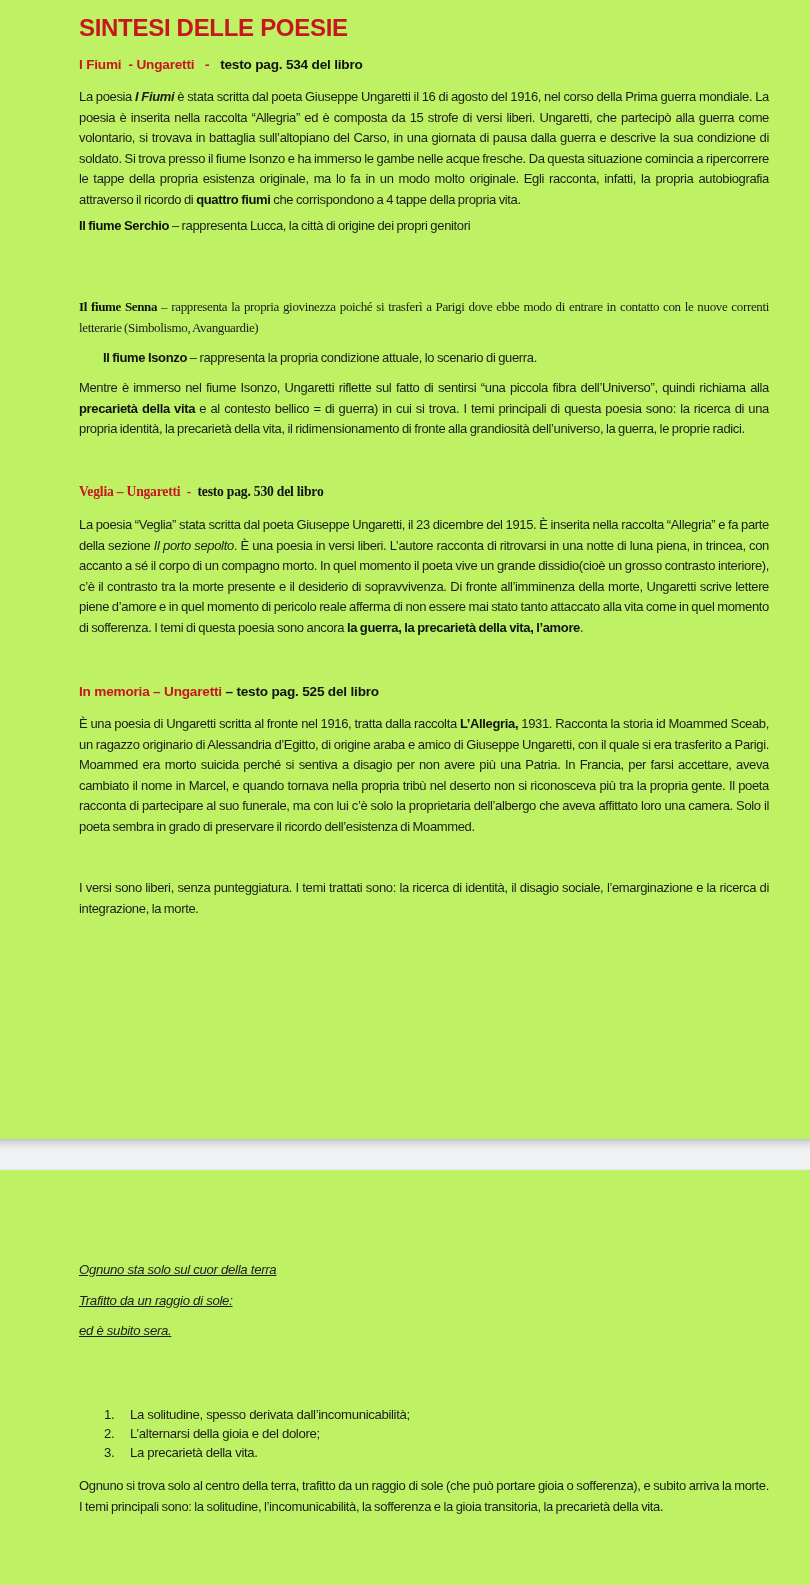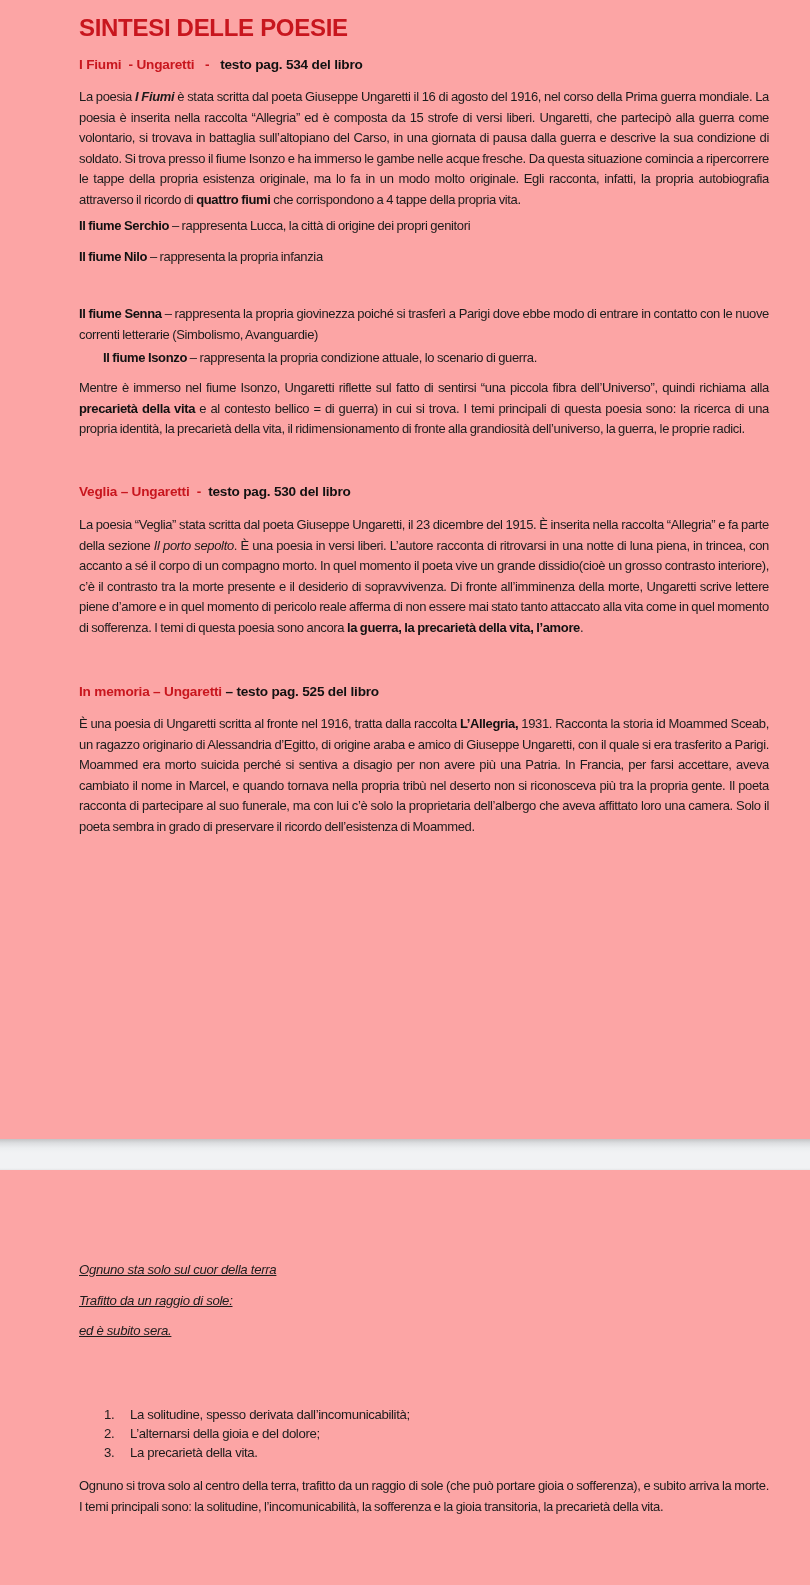--- a/index.html
+++ b/index.html
@@ -12,21 +12,21 @@
       height: 1585px;
       overflow: hidden;
       position: relative;
       font-family: "Liberation Sans", sans-serif;
       color: #1b1b1b;
     }
     .page {
       position: absolute;
       left: 0;
       width: 810px;
-      background: #fca5a5;
+      background: #bef264;
     }
     .page-1 { top: 0; height: 1139px; }
     .page-2 { top: 1170px; height: 415px; }
     .page-gap {
       position: absolute;
       left: 0;
       top: 1139px;
       width: 810px;
       height: 31px;
       background: linear-gradient(to bottom, #c3c4c6 0px, #dcdde0 4px, #eceef0 9px, #f1f2f4 14px, #f1f2f4 29px, #e6e7e9 31px);
@@ -97,36 +97,36 @@
 <div class="page page-1">
 
   <h1 class="title">SINTESI DELLE POESIE</h1>
 
   <h2 class="heading" style="top:57px;"><span class="red">I Fiumi  - Ungaretti</span><span class="red">   -   </span><span class="dark">testo pag. 534 del libro</span></h2>
 
   <p class="para" style="top:87px;"><span>La poesia </span><span class="bi">I Fiumi</span><span> è stata scritta dal poeta Giuseppe Ungaretti il 16 di agosto del 1916, nel corso della Prima guerra mondiale. La poesia è inserita nella raccolta “Allegria” ed è composta da 15 strofe di versi liberi. Ungaretti, che partecipò alla guerra come volontario, si trovava in battaglia sull’altopiano del Carso, in una giornata di pausa dalla guerra e descrive la sua condizione di soldato. Si trova presso il fiume Isonzo e ha immerso le gambe nelle acque fresche. Da questa situazione comincia a ripercorrere le tappe della propria esistenza originale, ma lo fa in un modo molto originale. Egli racconta, infatti, la propria autobiografia attraverso il ricordo di </span><b>quattro fiumi</b><span> che corrispondono a 4 tappe della propria vita.</span></p>
 
   <p class="para" style="top:216px;"><b>Il fiume Serchio</b><span> – rappresenta Lucca, la città di origine dei propri genitori</span></p>
 
-  <p class="para" style="top:247px;"><b>Il fiume Nilo</b><span> – rappresenta la propria infanzia</span></p>
 
-  <p class="para" style="top:304px;"><b>Il fiume Senna</b><span> – rappresenta la propria giovinezza poiché si trasferì a Parigi dove ebbe modo di entrare in contatto con le nuove correnti letterarie (Simbolismo, Avanguardie)</span></p>
+  <p class="para" style="top:297px;font-family:Liberation Serif, serif;"><b>Il fiume Senna</b><span> – rappresenta la propria giovinezza poiché si trasferì a Parigi dove ebbe modo di entrare in contatto con le nuove correnti letterarie (Simbolismo, Avanguardie)</span></p>
 
   <p class="para" style="top:348px;padding-left:24px;"><b>Il fiume Isonzo</b><span> – rappresenta la propria condizione attuale, lo scenario di guerra.</span></p>
 
   <p class="para" style="top:378px;"><span>Mentre è immerso nel fiume Isonzo, Ungaretti riflette sul fatto di sentirsi “una piccola fibra dell’Universo”, quindi richiama alla </span><b>precarietà della vita</b><span> e al contesto bellico = di guerra) in cui si trova. I temi principali di questa poesia sono: la ricerca di una propria identità, la precarietà della vita, il ridimensionamento di fronte alla grandiosità dell’universo, la guerra, le proprie radici.</span></p>
 
-  <h2 class="heading" style="top:484px;"><span class="red">Veglia – Ungaretti</span><span class="red">  -  </span><span class="dark">testo pag. 530 del libro</span></h2>
+  <h2 class="heading" style="top:484px;font-family:Liberation Serif, serif;"><span class="red">Veglia – Ungaretti</span><span class="red">  -  </span><span class="dark">testo pag. 530 del libro</span></h2>
 
   <p class="para" style="top:515px;"><span>La poesia “Veglia”  stata scritta dal poeta Giuseppe Ungaretti, il 23 dicembre del 1915. È inserita nella raccolta “Allegria” e fa parte della sezione </span><i>Il porto sepolto</i><span>. È una poesia in versi liberi. L’autore racconta di ritrovarsi in una notte di luna piena, in trincea, con accanto a sé il corpo di un compagno morto. In quel momento il poeta vive un grande dissidio(cioè un grosso contrasto interiore), c’è il contrasto tra la  morte presente e il desiderio di sopravvivenza. Di fronte all’imminenza della morte, Ungaretti scrive lettere piene d’amore e in quel momento di pericolo reale afferma di non essere mai stato tanto attaccato alla vita come in quel momento di sofferenza. I temi di questa poesia sono ancora </span><b>la guerra, la precarietà della vita, l’amore</b><span>.</span></p>
 
   <h2 class="heading" style="top:684px;text-align:right;"><span class="red">In memoria – Ungaretti</span><span class="dark"> – </span><span class="dark">testo pag. 525 del libro</span></h2>
 
   <p class="para" style="top:714px;"><span>È una poesia di Ungaretti scritta al fronte nel 1916, tratta dalla raccolta </span><b>L’Allegria,</b><span> 1931. Racconta la storia id Moammed Sceab, un ragazzo originario di Alessandria d’Egitto, di origine araba e amico di Giuseppe Ungaretti, con il quale si era trasferito a Parigi. Moammed era morto suicida perché si sentiva a disagio per non avere più una Patria. In Francia, per farsi accettare, aveva cambiato il nome in Marcel, e quando tornava nella propria tribù nel deserto non si riconosceva più tra la propria gente. Il poeta racconta di partecipare  al suo funerale, ma con lui c’è solo la proprietaria dell’albergo che aveva affittato loro una camera. Solo il poeta sembra in grado di preservare il ricordo dell’esistenza di Moammed.</span></p>
 
+  <p class="para" style="top:878px;">I versi sono liberi, senza punteggiatura. I temi trattati sono: la ricerca di identità, il disagio sociale, l’emarginazione e la ricerca di integrazione, la morte.</p>
 </div>
 
 <div class="page-gap"></div>
 
 <div class="page page-2">
 
 
   <p class="verse" style="top:92px;">Ognuno sta solo sul cuor della terra</p>
   <p class="verse" style="top:123px;">Trafitto da un raggio di sole:</p>
   <p class="verse" style="top:153px;">ed è subito sera.</p>

